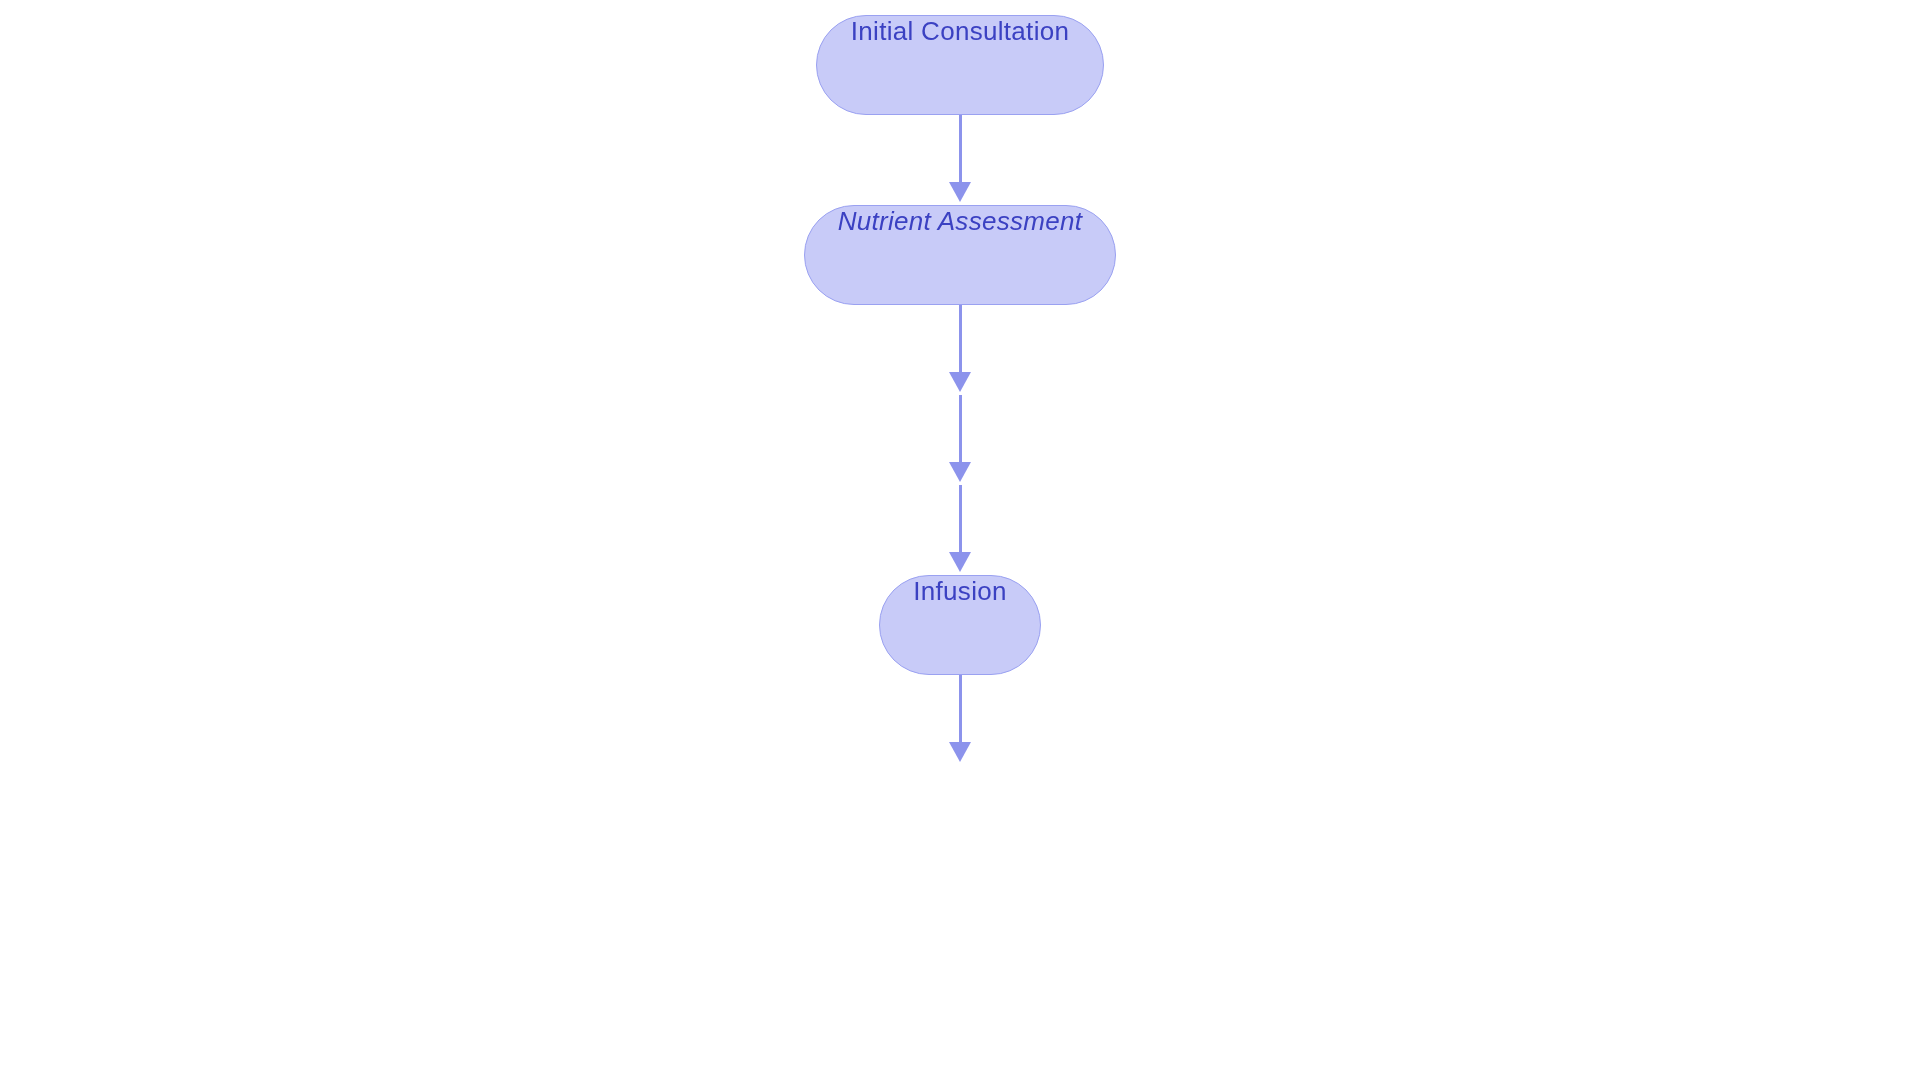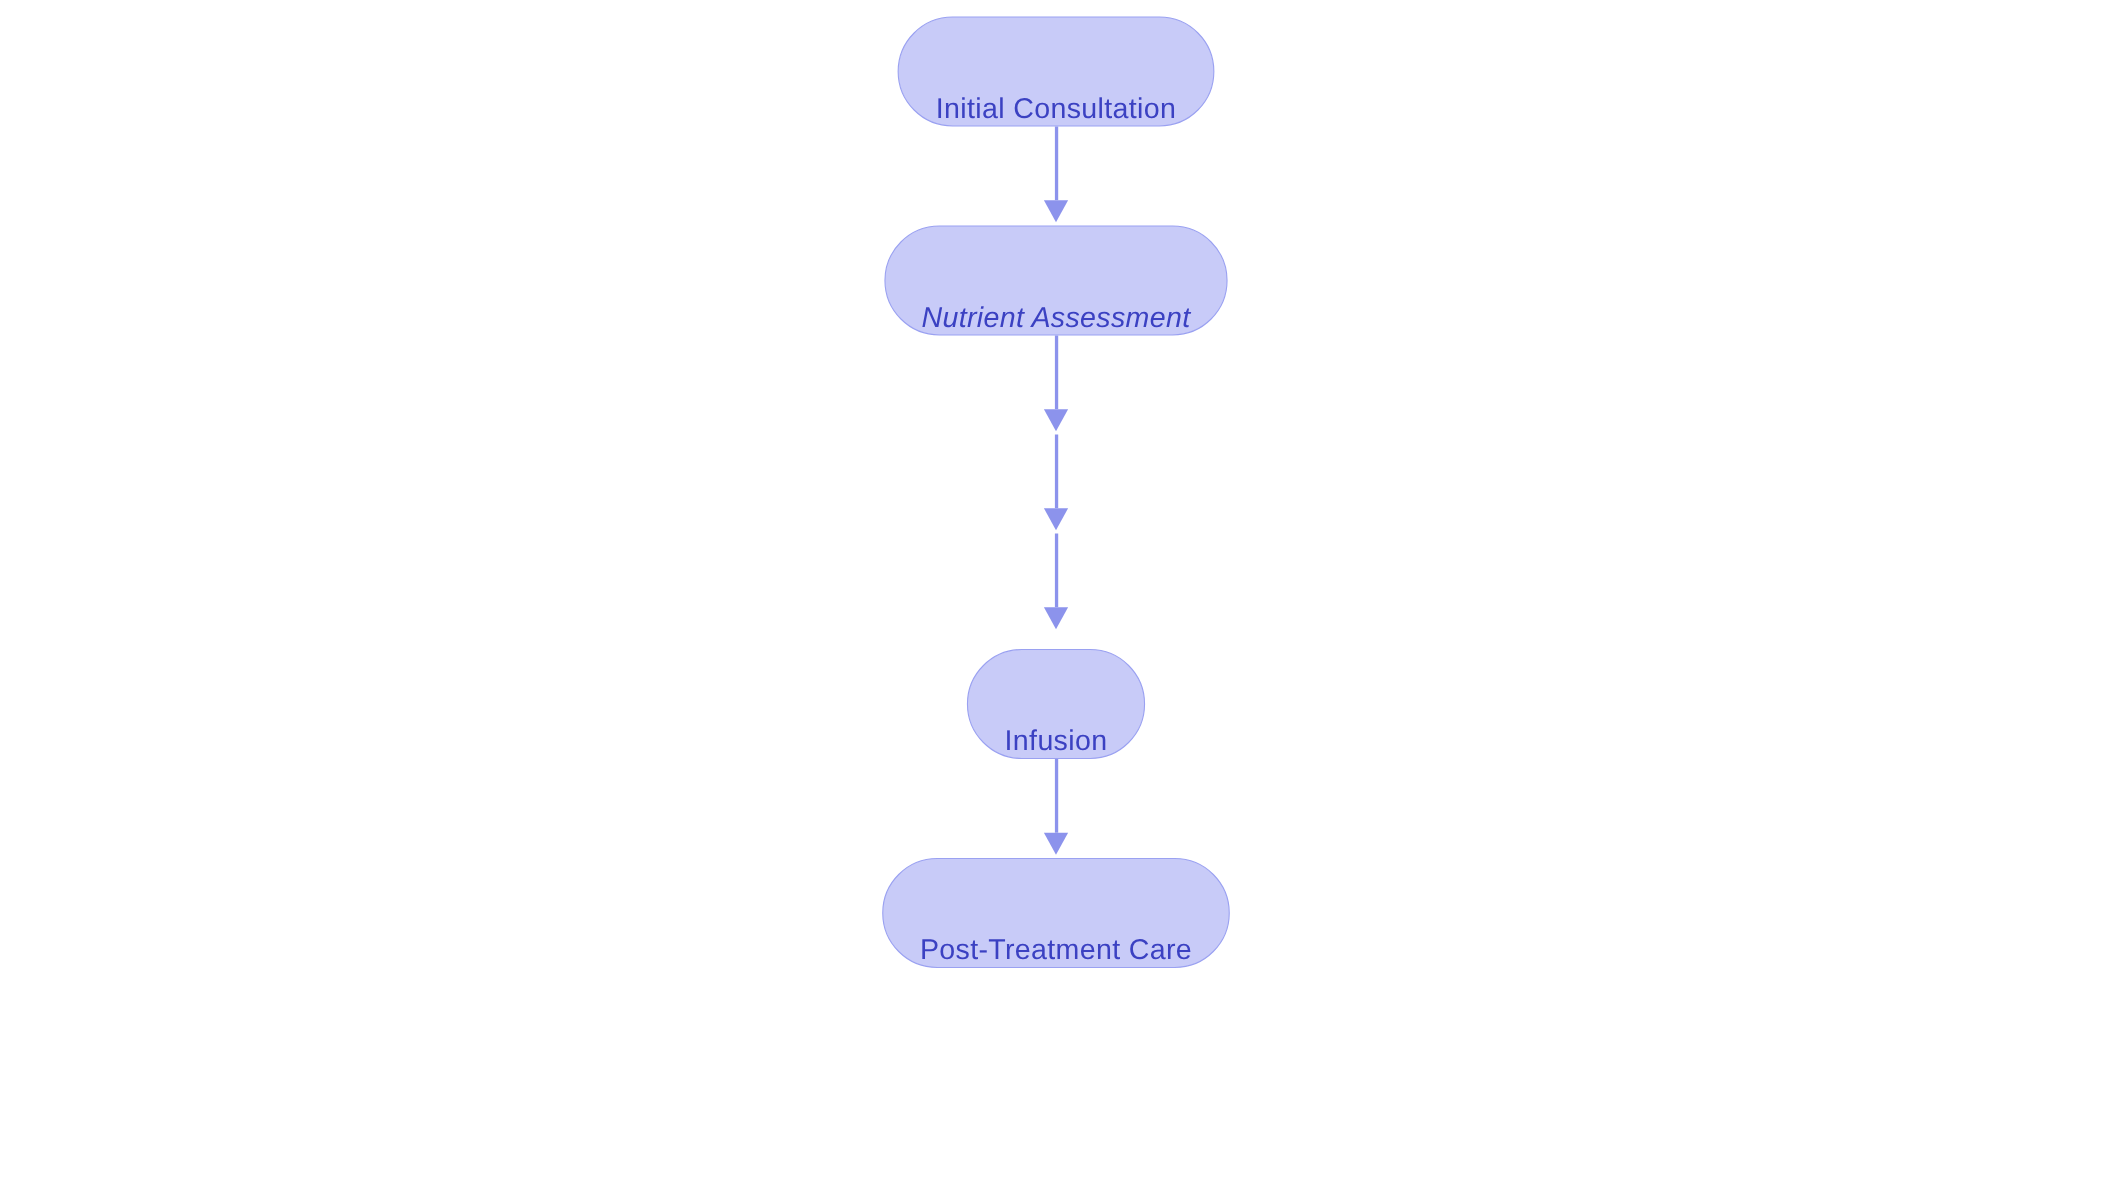--- a/index.html
+++ b/index.html
@@ -25,35 +25,35 @@
     display:flex;
     flex-direction:column;
     align-items:center;
   }
   .node{
     height:100px;
     border-radius:50px;
     background:var(--node-fill);
     border:1.5px solid var(--node-border);
     display:flex;
-    align-items:flex-end;
+    align-items:flex-start;
     justify-content:center;
     flex:none;
   }
   .node-label{
     color:var(--node-text);
     font-size:26px;
     letter-spacing:0.3px;
     white-space:nowrap;
   }
   .n1{width:288px;}
   .n2{width:312px;font-style:italic;}
   .n3{width:205px;}
   .n4{width:202px;}
-  .n5{width:162px;margin-top:15px;}
+  .n5{width:162px;}
   .n6{width:316px;}
   .arrow{
     height:90px;
     flex:none;
     display:flex;
     flex-direction:column;
     align-items:center;
   }
   .arrow-line{
     width:3px;
@@ -107,17 +107,14 @@
 
   <div class="node n5">
     <span class="node-label">Infusion</span>
   </div>
 
   <div class="arrow">
     <div class="arrow-line"></div>
     <div class="arrow-head"></div>
   </div>
 
-  <div class="node n6">
-    <span class="node-label">Post-Treatment Care</span>
-  </div>
 
 </div>
 
 </body></html>

